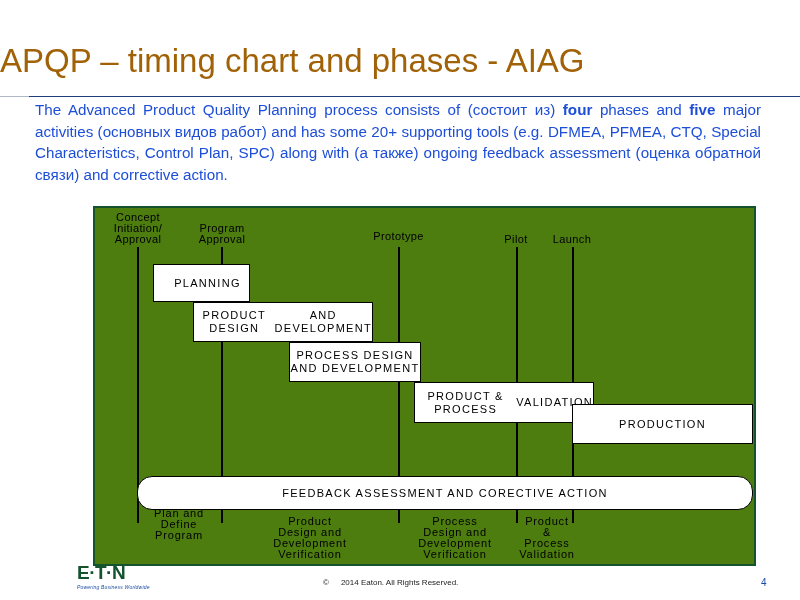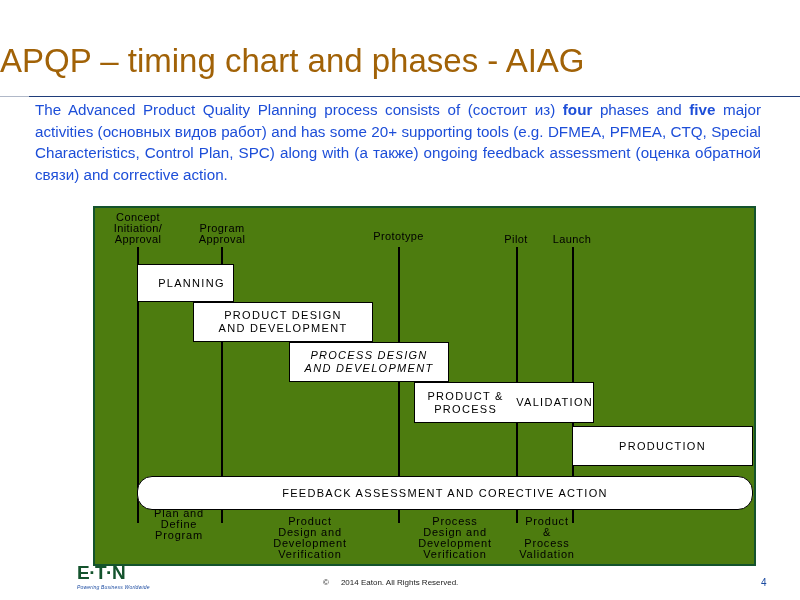--- a/index.html
+++ b/index.html
@@ -95,36 +95,36 @@
     <div class="milestone-label" style="left:452px; top:26px; width:50px;text-align:center;">
       <div>Launch</div>
     </div>
 
     <div class="milestone-line" style="left:42px; top:39px; height:276px;"></div>
     <div class="milestone-line" style="left:126px; top:39px; height:276px;"></div>
     <div class="milestone-line" style="left:303px; top:39px; height:276px;"></div>
     <div class="milestone-line" style="left:421px; top:39px; height:276px;"></div>
     <div class="milestone-line" style="left:477px; top:39px; height:276px;"></div>
 
-    <div class="phase-box" style="left:42px; top:56px; width:97px; height:38px;padding-left:12px;">
+    <div class="phase-box" style="left:58px; top:56px; width:97px; height:38px;padding-left:12px;">
       <span>PLANNING</span>
     </div>
-    <div class="phase-box" style="left:98px; top:94px; width:180px; height:40px; flex-direction:column;">
+    <div class="phase-box" style="left:98px; top:94px; width:180px; height:40px; flex-direction:row;">
       <span>PRODUCT DESIGN</span>
       <span>AND DEVELOPMENT</span>
     </div>
-    <div class="phase-box" style="left:194px; top:134px; width:160px; height:40px; flex-direction:column;font-style:italic;">
+    <div class="phase-box" style="left:194px; top:134px; width:132px; height:40px; flex-direction:column;">
       <span>PROCESS DESIGN</span>
       <span>AND DEVELOPMENT</span>
     </div>
     <div class="phase-box" style="left:319px; top:174px; width:180px; height:41px; flex-direction:row;">
       <span>PRODUCT &amp; PROCESS</span>
       <span>VALIDATION</span>
     </div>
-    <div class="phase-box" style="left:477px; top:218px; width:181px; height:40px;">
+    <div class="phase-box" style="left:477px; top:196px; width:181px; height:40px;">
       <span>PRODUCTION</span>
     </div>
     <div class="phase-box" style="left:42px; top:268px; width:616px; height:34px;border-radius:15px;">
       <span>FEEDBACK ASSESSMENT AND CORECTIVE ACTION</span>
     </div>
 
     <div class="phase-label" style="left:44px; top:300px; width:80px;">
       <div>Plan and</div>
       <div>Define</div>
       <div>Program</div>

